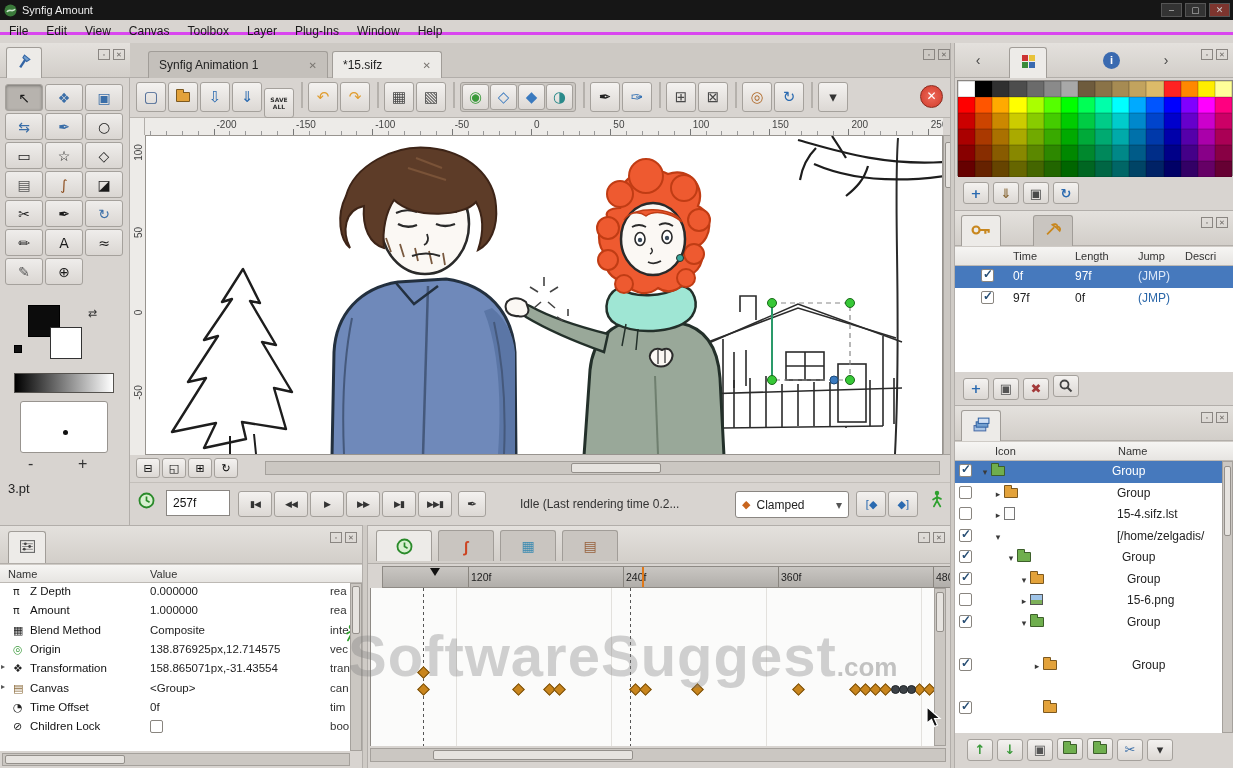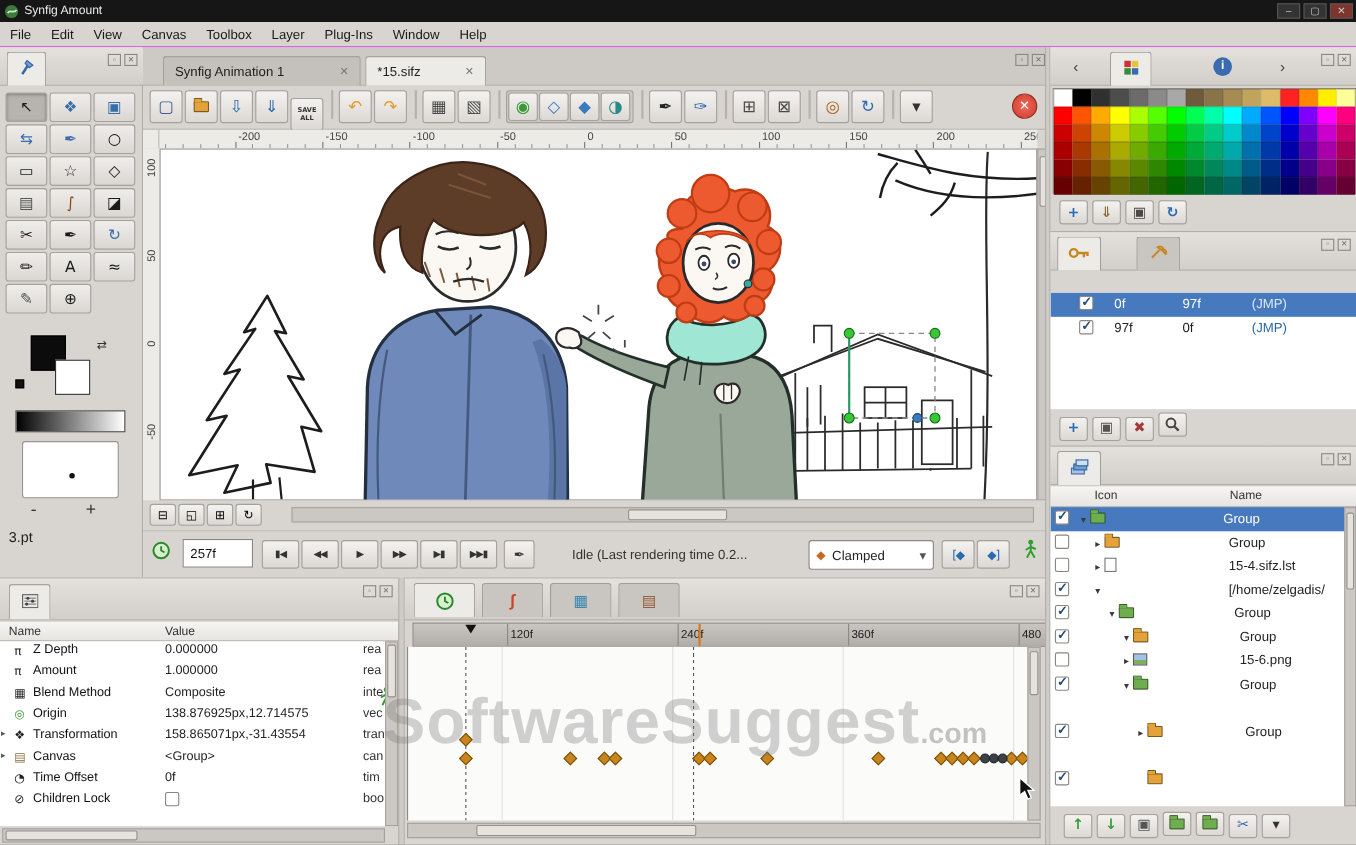--- a/index.html
+++ b/index.html
@@ -8,22 +8,22 @@
   font-family:"Liberation Sans",sans-serif;font-size:12px;color:#222}
 .abs{position:absolute}
 
 #titlebar{position:absolute;left:0;top:0;width:1233px;height:20px;background:#161616;color:#ececec;
   display:flex;align-items:center;font-size:11px}
 #titlebar .logo{margin:0 5px 0 4px;display:flex}
 .winbtns{position:absolute;right:3px;top:3px;display:flex;gap:3px}
 .winbtn{width:21px;height:14px;background:#333;border:1px solid #555;color:#ccc;font-size:9px;
   line-height:12px;text-align:center;cursor:pointer}
 .winbtn.close{background:#7e352e}
-#menubar{position:absolute;left:0;top:20px;width:1233px;height:23px;background:#d8d4d0;
-  border-bottom:1px solid #d946ef}
+#menubar{position:absolute;left:0;top:20px;width:1233px;height:15px;background:#d8d4d0;
+  border-bottom:3px solid #d946ef}
 .menu-item{display:inline-block;padding:4px 9px;cursor:pointer;color:#1a1a1a}
 
 .phead{background:linear-gradient(#e4e1dd,#d2cec9);border-bottom:1px solid #b2aea9;position:absolute}
 .ptab{position:absolute;background:#c9c5c0;border:1px solid #a19d98;border-bottom:none;
   border-radius:3px 3px 0 0;display:flex;align-items:center;justify-content:center;cursor:pointer}
 .ptab.active{background:#edebe8}
 .pcorner{position:absolute;right:5px;top:6px;display:flex;gap:3px}
 .csq{width:12px;height:11px;border:1px solid #8a8682;font-size:7px;line-height:9px;text-align:center;color:#6a6662;cursor:pointer}
 
 .tbarbtn,.tool,.sbtn,.cbtn,.transport{display:inline-flex;align-items:center;justify-content:center;
@@ -79,21 +79,21 @@
 .folder{display:inline-block;width:14px;height:10px;border:1px solid rgba(0,0,0,.45);border-radius:1px;position:relative;vertical-align:-1px}
 .folder::before{content:"";position:absolute;left:-1px;top:-4px;width:6px;height:3px;background:inherit;
   border:1px solid rgba(0,0,0,.45);border-bottom:none;border-radius:1px 1px 0 0}
 .fileicon{display:inline-block;width:11px;height:13px;background:#fdfdfd;border:1px solid #777;vertical-align:-2px}
 .imgicon{display:inline-block;width:13px;height:11px;background:linear-gradient(#9fc4e8 55%,#7db05a 45%);border:1px solid #555;vertical-align:-1px}
 
 #palette-grid{position:absolute;left:2px;top:37px;width:276px;height:96px;display:flex;flex-wrap:wrap;border:1px solid #8a8682}
 .swatch{width:17.125px;height:16px;cursor:pointer;box-shadow:inset 0 0 0 .5px rgba(0,0,0,.25)}
 
 .ttab{position:absolute;width:56px;height:31px}
-#tt-ruler{position:absolute;left:7px;top:40px;width:680px;height:22px;background:linear-gradient(#c9c6c2,#b1aeaa);
+#tt-ruler{position:absolute;left:14px;top:40px;width:680px;height:22px;background:linear-gradient(#c9c6c2,#b1aeaa);
   border:1px solid #8e8a85;overflow:hidden}
 .ttick{position:absolute;top:0;width:1px;height:22px;background:#89857f}
 .ttlab{position:absolute;top:4px;font-size:10.5px;color:#1d1d1d}
 #tt-track{position:absolute;left:2px;top:62px;width:576px;height:158px;background:#fbfbfa;border-left:1px solid #8e8a85;border-right:1px solid #8e8a85;overflow:hidden}
 .gridline{position:absolute;top:0;width:1px;height:100%;background:#e3e1dd}
 .dashline{position:absolute;top:0;width:1px;height:100%;background:repeating-linear-gradient(#555 0 3px,transparent 3px 6px)}
 .kf{position:absolute;width:9px;height:9px;background:#c9851c;border:1px solid #78500e;transform:rotate(45deg)}
 .kdot{position:absolute;width:9px;height:9px;background:#3c4146;border:1px solid #1f2327;border-radius:50%}
 .cursorline{position:absolute;top:0;width:2px;height:22px;background:#e07818}
 .rulermark{position:absolute;top:1px;width:0;height:0;border-left:5px solid transparent;border-right:5px solid transparent;border-top:8px solid #111}
@@ -695,20 +695,26 @@
       <div class="ptab" style="left:78px;top:4px;width:40px;height:31px">
           <span id="kf-tab2-icon"><svg width="17" height="13" viewBox="0 0 16 12">
               <path d="M2,10.5 L8.5,4 M7,1.5 C9,0.2 11.5,1 11.8,3.2 C13.8,3.4 14.8,5.5 13.8,7.3 L10.3,3.8 Z" stroke="#c8871e" stroke-width="1.7" fill="none"></path>
             </svg></span>
         </div>
       <span class="pcorner">
           <span class="csq">▫</span>
           <span class="csq">✕</span>
         </span>
     </div>
+    <div id="kf-heads" class="colhead" style="left:0;top:203px;width:278px;height:20px">
+        <span style="left: 58px;">Time</span>
+        <span style="left: 120px;">Length</span>
+        <span style="left: 183px;">Jump</span>
+        <span style="left: 230px;">Descri</span>
+      </div>
     <div id="kf-rows" class="listarea" style="left:0;top:223px;width:278px;height:106px">
         <div class="krow sel" style="top: 0px;">
           <span class="cb on" style="left: 26px; top: 3px; position: absolute;"></span>
           <span style="left: 58px;">0f</span>
           <span style="left: 120px;">97f</span>
           <span style="left: 183px; color: rgb(220, 232, 248);">(JMP)</span>
         </div>
         <div class="krow" style="top: 22px;">
           <span class="cb on" style="left: 26px; top: 3px; position: absolute;"></span>
           <span style="left: 58px;">97f</span>

